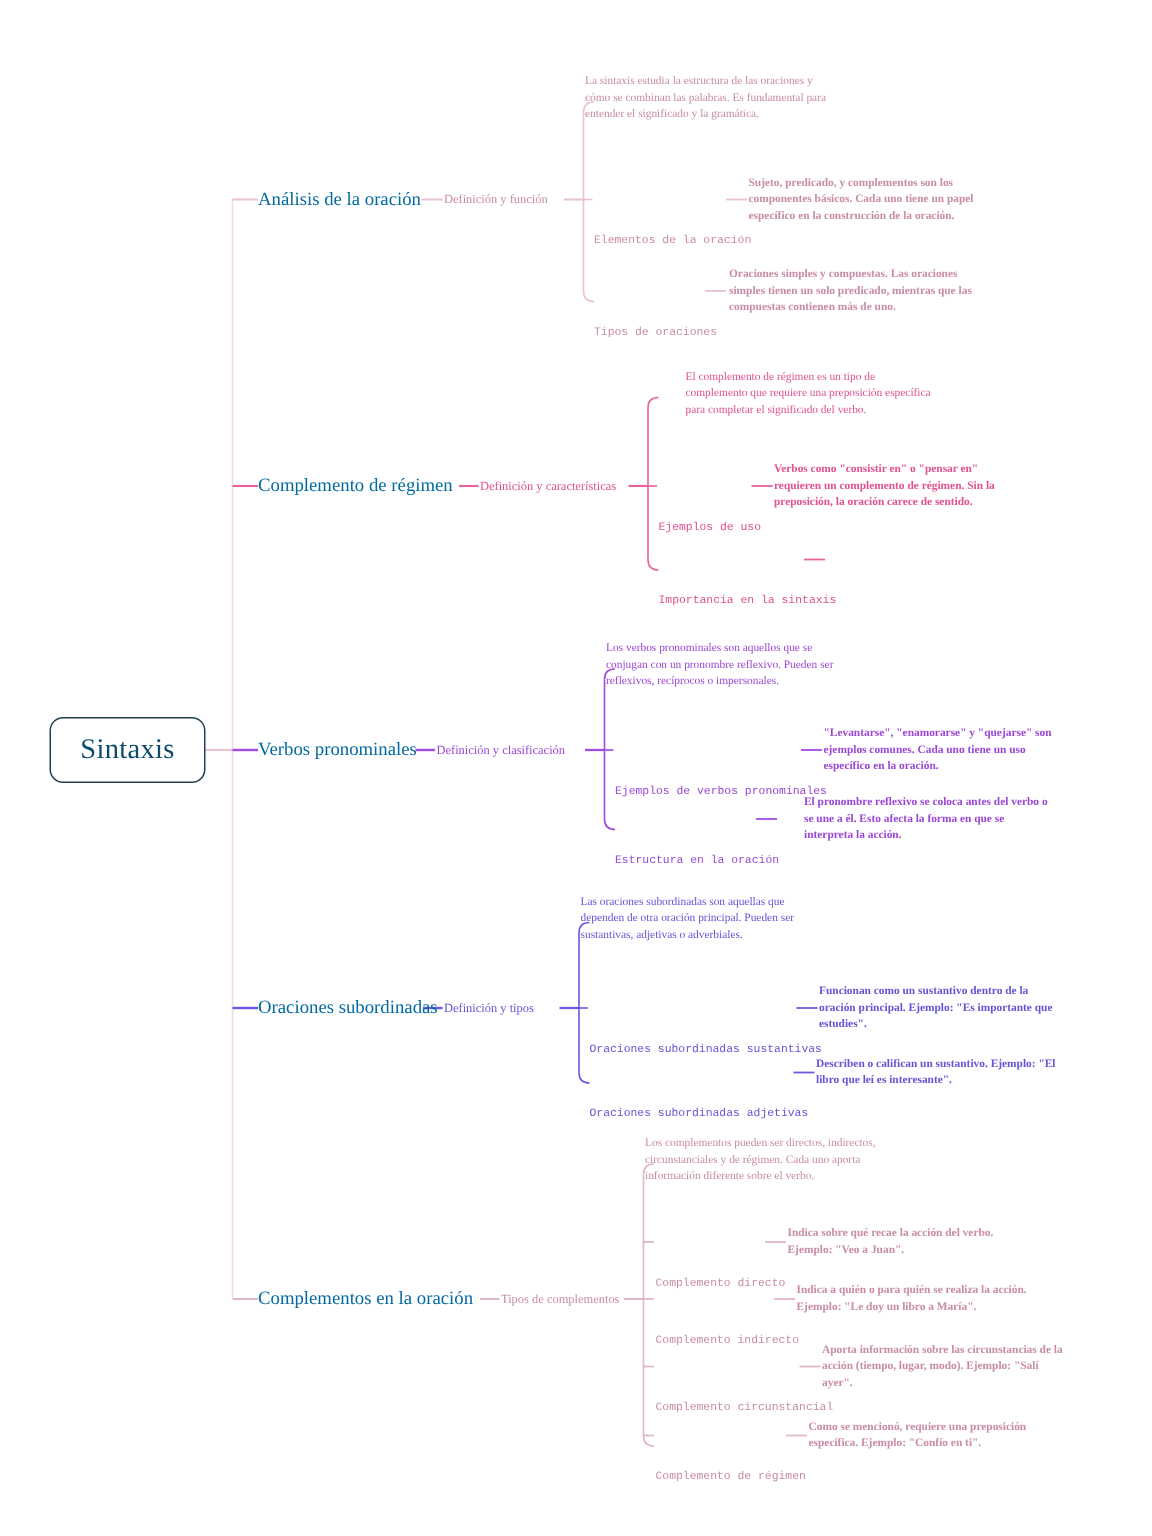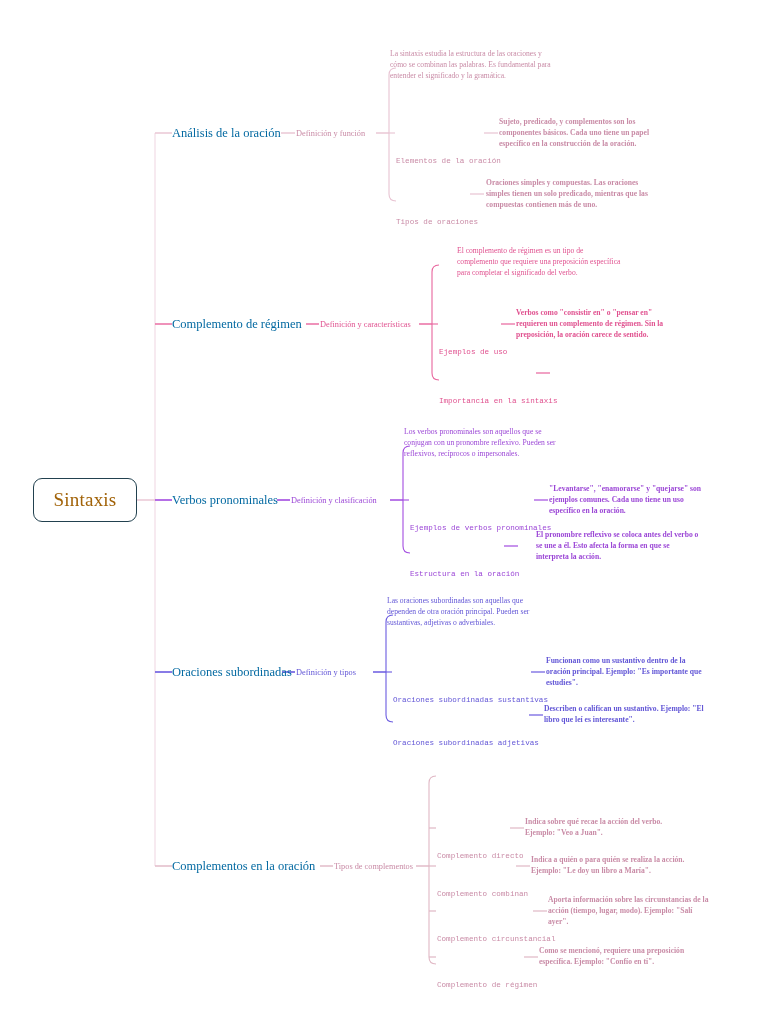--- a/index.html
+++ b/index.html
@@ -40,21 +40,21 @@
     height: 44px;
     border: 1.6px solid #22414f;
     border-radius: 9px;
     background: #ffffff;
     display: flex;
     align-items: center;
     justify-content: center;
   }
   .root-label {
     font-size: 19px;
-    color: #a16207;
+    color: #0c4a6e;
     letter-spacing: 0.2px;
     font-family: "Liberation Serif", serif;
   }
   
   .l1 {
     font-size: 12.5px;
     color: #0369a1;
     white-space: nowrap;
     transform: translateY(-50%);
     font-family: "Liberation Serif", serif;
@@ -189,22 +189,23 @@
   <div class="node l1" style="left:172px; top:672px;">Oraciones subordinadas</div>
   <div class="node l2 t-indigo" style="left:296px; top:672px;">Definición y tipos</div>
   <div class="node para t-indigo" style="left:387px; top:596px;">Las oraciones subordinadas son aquellas que dependen de otra oración principal. Pueden ser sustantivas, adjetivas o adverbiales.</div>
   <div class="node l3 t-indigo" style="left:393px; top:672px;">Oraciones subordinadas sustantivas</div>
   <div class="node para mid t-indigo" style="left:546px; top:672px;">Funcionan como un sustantivo dentro de la oración principal. Ejemplo: "Es importante que estudies".</div>
   <div class="node l3 t-indigo" style="left:393px; top:715px;">Oraciones subordinadas adjetivas</div>
   <div class="node para mid t-indigo" style="left:544px; top:715px;">Describen o califican un sustantivo. Ejemplo: "El libro que leí es interesante".</div>
 
   <div class="node l1" style="left:172px; top:866px;">Complementos en la oración</div>
   <div class="node l2 t-rose" style="left:334px; top:866px;">Tipos de complementos</div>
+  <div class="node para t-rose" style="left:430px; top:757px;">Los complementos pueden ser directos, indirectos, circunstanciales y de régimen. Cada uno aporta información diferente sobre el verbo.</div>
   <div class="node l3 t-rose" style="left:437px; top:828px;">Complemento directo</div>
   <div class="node para mid t-rose" style="left:525px; top:828px;">Indica sobre qué recae la acción del verbo. Ejemplo: "Veo a Juan".</div>
-  <div class="node l3 t-rose" style="left:437px; top:866px;">Complemento combinan</div>
+  <div class="node l3 t-rose" style="left:437px; top:866px;">Complemento indirecto</div>
   <div class="node para mid t-rose" style="left:531px; top:866px;">Indica a quién o para quién se realiza la acción. Ejemplo: "Le doy un libro a María".</div>
   <div class="node l3 t-rose" style="left:437px; top:911px;">Complemento circunstancial</div>
   <div class="node para mid t-rose" style="left:548px; top:911px;">Aporta información sobre las circunstancias de la acción (tiempo, lugar, modo). Ejemplo: "Salí ayer".</div>
   <div class="node l3 t-rose" style="left:437px; top:957px;">Complemento de régimen</div>
   <div class="node para mid t-rose" style="left:539px; top:957px;">Como se mencionó, requiere una preposición específica. Ejemplo: "Confío en ti".</div>
 
 </div>
 
 </body></html>

